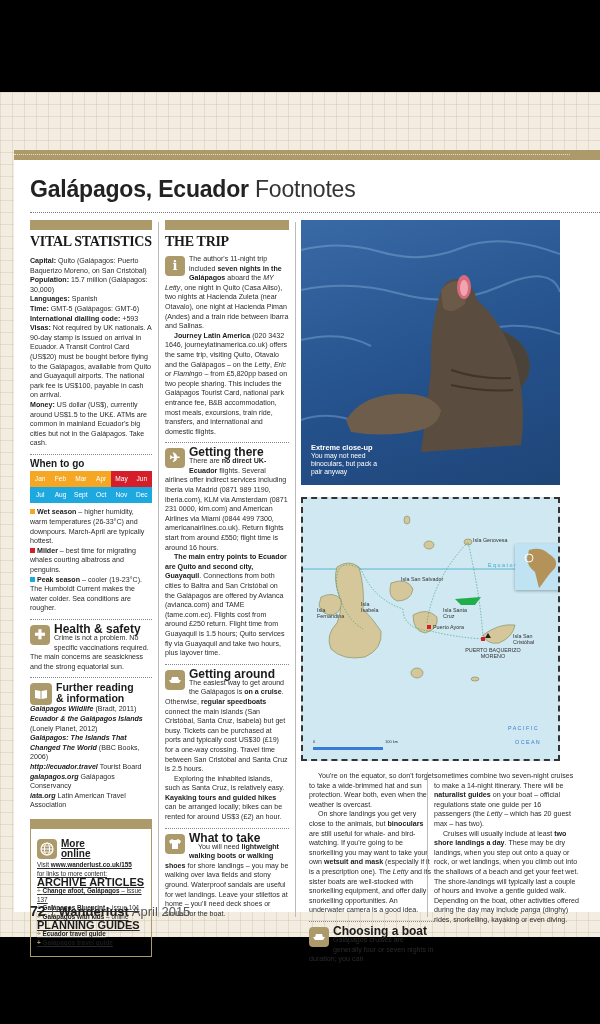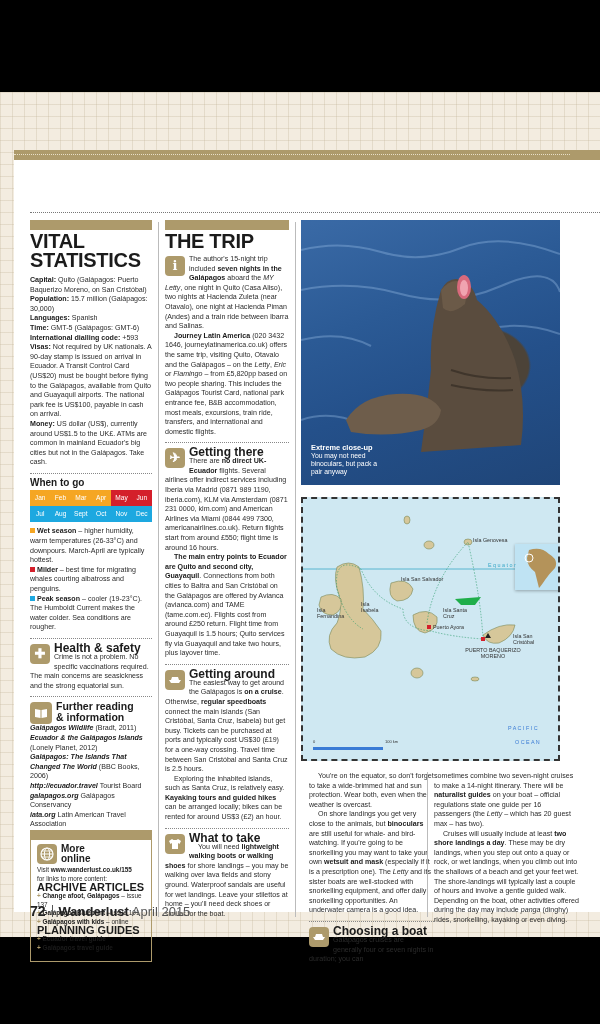--- a/index.html
+++ b/index.html
@@ -33,21 +33,21 @@
   .title-rule {
     position: absolute; left: 16px; right: 0; top: 62px; border-top: 1px dotted #777;
   }
 
   .col { position: absolute; top: 70px; font-size: 7.1px; line-height: 9.6px; color: #2b2b2b; }
   .col-1 { left: 16px; width: 122px; }
   .col-2 { left: 151px; width: 124px; }
   .vsep { position: absolute; top: 72px; width: 1px; background: #bbb; }
 
   .col-bar { height: 10px; background: #ad9a6b; margin-bottom: 2px; }
-  .big-heading { font-size: 20px; line-height: 19px; font-weight: bold; color: #1b1b1b; letter-spacing: -0.3px; margin-bottom: 6px; }
+  .big-heading { font-size: 14px; line-height: 19px; font-weight: bold; color: #1b1b1b; letter-spacing: -0.3px; margin-bottom: 6px; font-family: Liberation Serif, serif; }
   .col p { margin: 0; }
   .col .b { font-weight: bold; color: #1b1b1b; }
   .col .i { font-style: italic; }
   .col .bi { font-weight: bold; font-style: italic; color: #1b1b1b; }
   .indent { text-indent: 9px; }
   .dotrule { border-top: 1px dotted #888; margin: 5px 0 4px; }
 
   .sub-heading { font-size: 10px; font-weight: bold; color: #1b1b1b; margin: 2px 0 3px; }
 
   .months { width: 122px; margin: 2px 0 5px; }
@@ -59,21 +59,21 @@
   .sq { display: inline-block; width: 5px; height: 5px; margin-right: 2px; vertical-align: 0; }
   .sec-icon {
     flex: 0 0 20px; width: 20px; height: 20px; background: #ad9a6b; border-radius: 4px; margin-right: 4px;
     display: flex; align-items: center; justify-content: center; color: #fff; font-weight: bold; font-size: 13px;
   }
   .sec-title { font-size: 12px; line-height: 10px; font-weight: bold; color: #1b1b1b; }
   .wrap-icon { float: left; width: 20px; height: 20px; background: #ad9a6b; border-radius: 4px; margin: 1px 4px 0 0;
     display: flex; align-items: center; justify-content: center; color: #fff; font-weight: bold; font-size: 13px; }
 
   .more-online {
-    border: 1px solid #ad9a6b; border-top: 10px solid #ad9a6b; padding: 4px 6px 8px 6px; 
+    border: 1px solid #ad9a6b; border-top: 10px solid #ad9a6b; padding: 10px 6px 8px 6px; margin-top: 8px; text-decoration: underline;
   }
   .mo-head { display: flex; align-items: center; margin-bottom: 2px; }
   .mo-title { font-size: 10px; line-height: 9.5px; font-weight: bold; color: #1b1b1b; }
   .mo-text { font-size: 6.4px; line-height: 8.6px; }
   .mo-cap { font-size: 11px; font-weight: bold; color: #1b1b1b; line-height: 9px; }
   .plus { color: #ad9a6b; font-weight: bold; }
 
   .photo {
     position: absolute; left: 287px; top: 70px; width: 259px; height: 265px; overflow: hidden;
     background:
@@ -101,20 +101,24 @@
   .fpub { font-size: 13px; color: #555; }
   .fpub .b { font-weight: bold; color: #222; }
 </style>
 </head>
 <body>
 
 <div class="page">
   <div class="panel">
     <div class="panel-topbar"></div>
 
+    <div class="page-title">
+      <span class="bold">Galápagos, Ecuador</span>
+      <span class="light">Footnotes</span>
+    </div>
     <div class="title-rule"></div>
 
     <div class="col col-1">
       <div class="col-bar"></div>
       <div class="big-heading">VITAL STATISTICS</div>
 
       <p><span class="b">Capital:</span> <span>Quito (Galápagos: Puerto Baquerizo Moreno, on San Cristóbal)</span></p>
       <p><span class="b">Population:</span> <span>15.7 million (Galápagos: 30,000)</span></p>
       <p><span class="b">Languages:</span> <span>Spanish</span></p>
       <p><span class="b">Time:</span> <span>GMT-5 (Galápagos: GMT-6)</span></p>
@@ -206,21 +210,21 @@
       </div>
     </div>
 
     <div class="vsep" style="left:144px;height:695px;"></div>
 
     <div class="col col-2">
       <div class="col-bar"></div>
       <div class="big-heading" style="margin-bottom:4px;">THE TRIP</div>
 
       <div class="wrap-icon" style="font-family:'DejaVu Serif',serif;">i</div>
-      <p><span>The author's 15-night trip included </span><span class="b">seven nights in the Galápagos</span><span> aboard the </span><span class="i">MY Letty</span><span>, one night in Quito (Casa Aliso), two nights at Hacienda Zuleta (near Otavalo), one night at Hacienda Piman (Andes) and a train ride between Ibarra and Salinas.</span></p>
+      <p><span>The author's 11-night trip included </span><span class="b">seven nights in the Galápagos</span><span> aboard the </span><span class="i">MY Letty</span><span>, one night in Quito (Casa Aliso), two nights at Hacienda Zuleta (near Otavalo), one night at Hacienda Piman (Andes) and a train ride between Ibarra and Salinas.</span></p>
       <p class="indent"><span class="b">Journey Latin America</span><span> (020 3432 1646, journeylatinamerica.co.uk) offers the same trip, visiting Quito, Otavalo and the Galápagos – on the </span><span class="i">Letty</span><span>, </span><span class="i">Eric</span><span> or </span><span class="i">Flamingo</span><span> – from £5,820pp based on two people sharing. This includes the Galápagos Tourist Card, national park entrance fee, B&amp;B accommodation, most meals, excursions, train ride, transfers, and international and domestic flights.</span></p>
 
       <div class="dotrule"></div>
 
       <div class="wrap-icon">✈</div>
       <div class="sec-title">Getting there</div>
       <p><span>There are </span><span class="b">no direct UK-Ecuador</span><span> flights. Several airlines offer indirect services including Iberia via Madrid (0871 989 1190, iberia.com), KLM via Amsterdam (0871 231 0000, klm.com) and American Airlines via Miami (0844 499 7300, americanairlines.co.uk). Return flights start from around £550; flight time is around 16 hours.</span></p>
       <p class="indent"><span class="b">The main entry points to Ecuador are Quito and second city, Guayaquil</span><span>. Connections from both cities to Baltra and San Cristóbal on the Galápagos are offered by Avianca (avianca.com) and TAME (tame.com.ec). Flights cost from around £250 return. Flight time from Guayaquil is 1.5 hours; Quito services fly via Guayaquil and take two hours, plus layover time.</span></p>
 
       <div class="dotrule" style="clear:both"></div>

